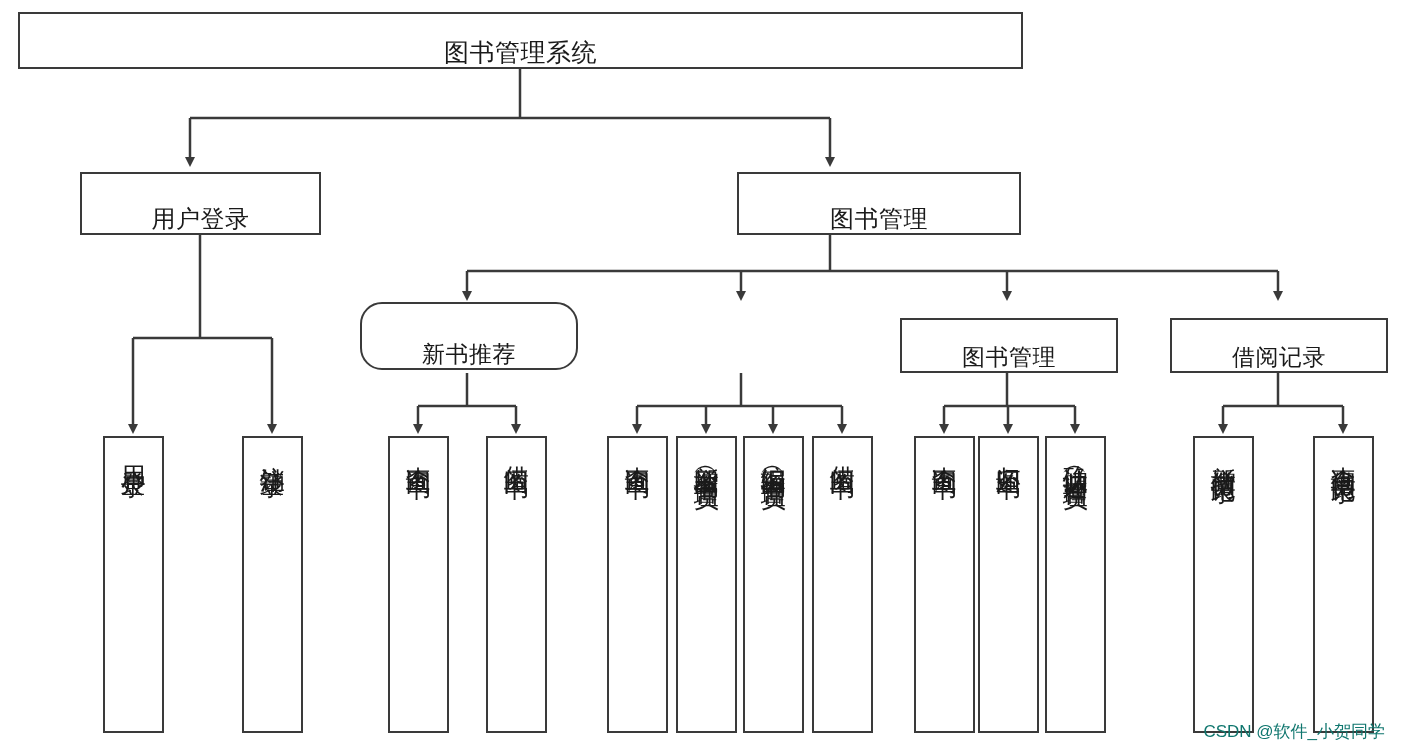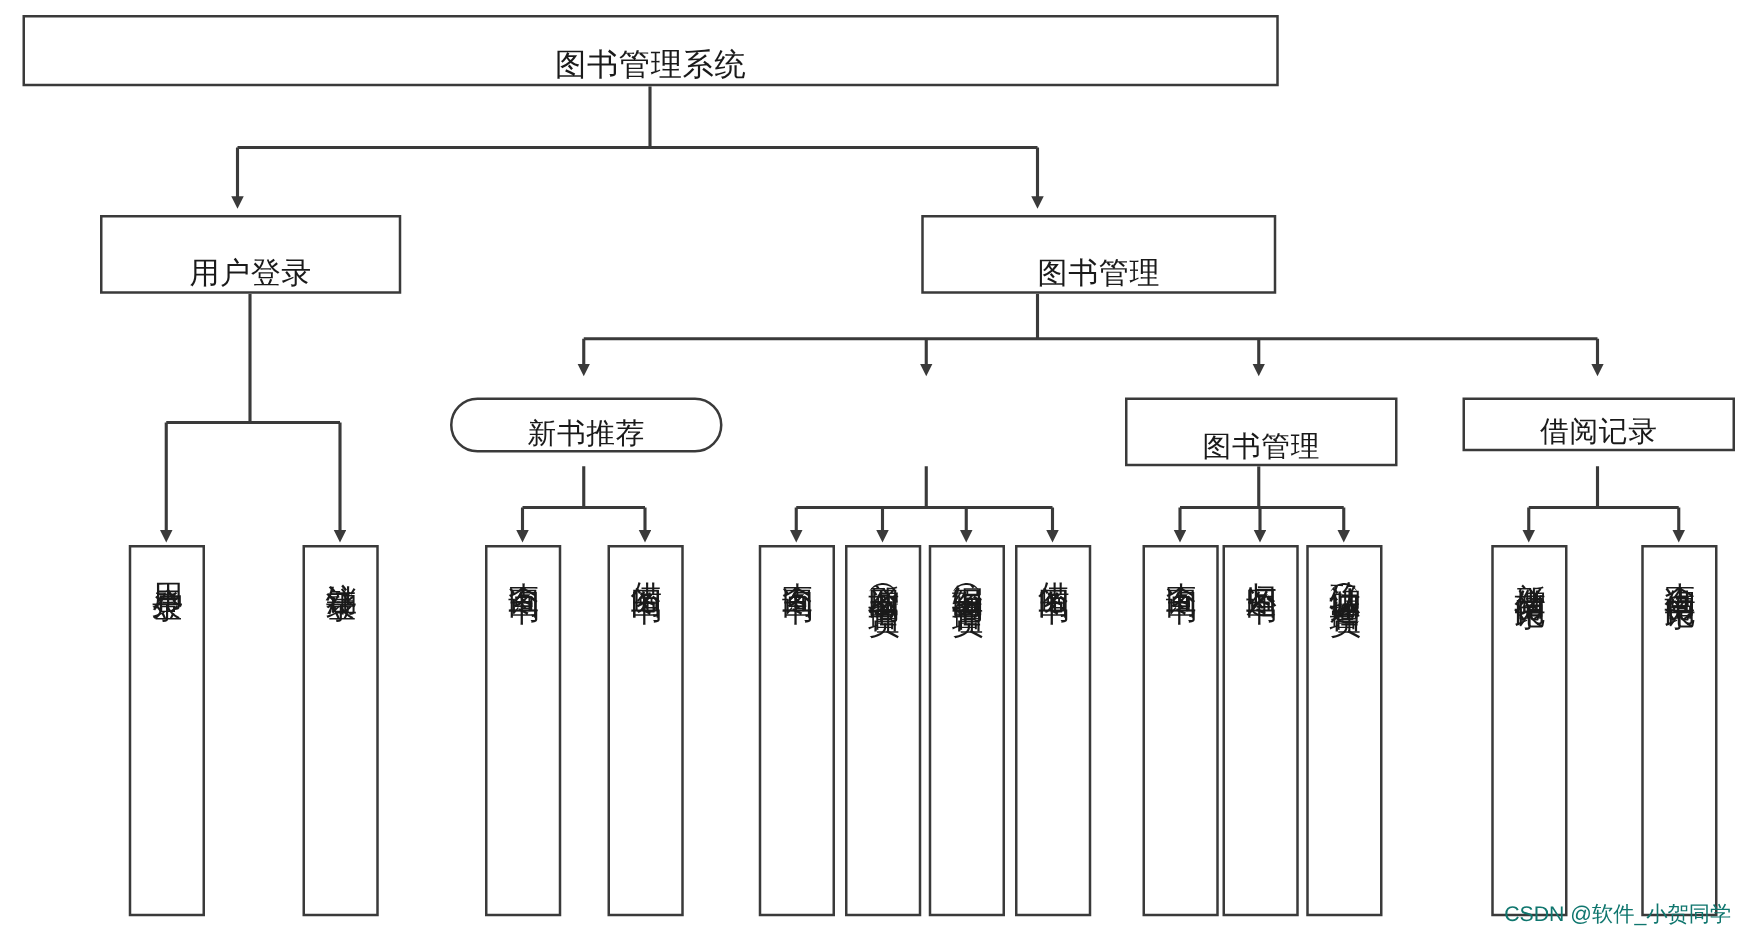--- a/index.html
+++ b/index.html
@@ -125,27 +125,27 @@
     <span class="node-label">图书管理系统</span>
   </div>
 
   <div class="node lvl1" style="left:80px; top:172px; width:241px; height:63px;">
     <span class="node-label">用户登录</span>
   </div>
   <div class="node lvl1" style="left:737px; top:172px; width:284px; height:63px;">
     <span class="node-label">图书管理</span>
   </div>
 
-  <div class="node lvl2" style="left:360px; top:318px; width:218px; height:44px;border-radius:22px;">
+  <div class="node lvl2" style="left:360px; top:302px; width:218px; height:68px;border-radius:22px;">
     <span class="node-label">新书推荐</span>
   </div>
   <div class="node lvl2" style="left:900px; top:318px; width:218px; height:55px;">
     <span class="node-label">图书管理</span>
   </div>
-  <div class="node lvl2" style="left:1170px; top:318px; width:218px; height:43px;">
+  <div class="node lvl2" style="left:1170px; top:318px; width:218px; height:55px;">
     <span class="node-label">借阅记录</span>
   </div>
 
   <div class="node leaf" style="left:103px; top:436px; width:61px; height:297px;">
     <span class="node-label">用户登录</span>
   </div>
   <div class="node leaf" style="left:242px; top:436px; width:61px; height:297px;">
     <span class="node-label">注销登录</span>
   </div>
 

